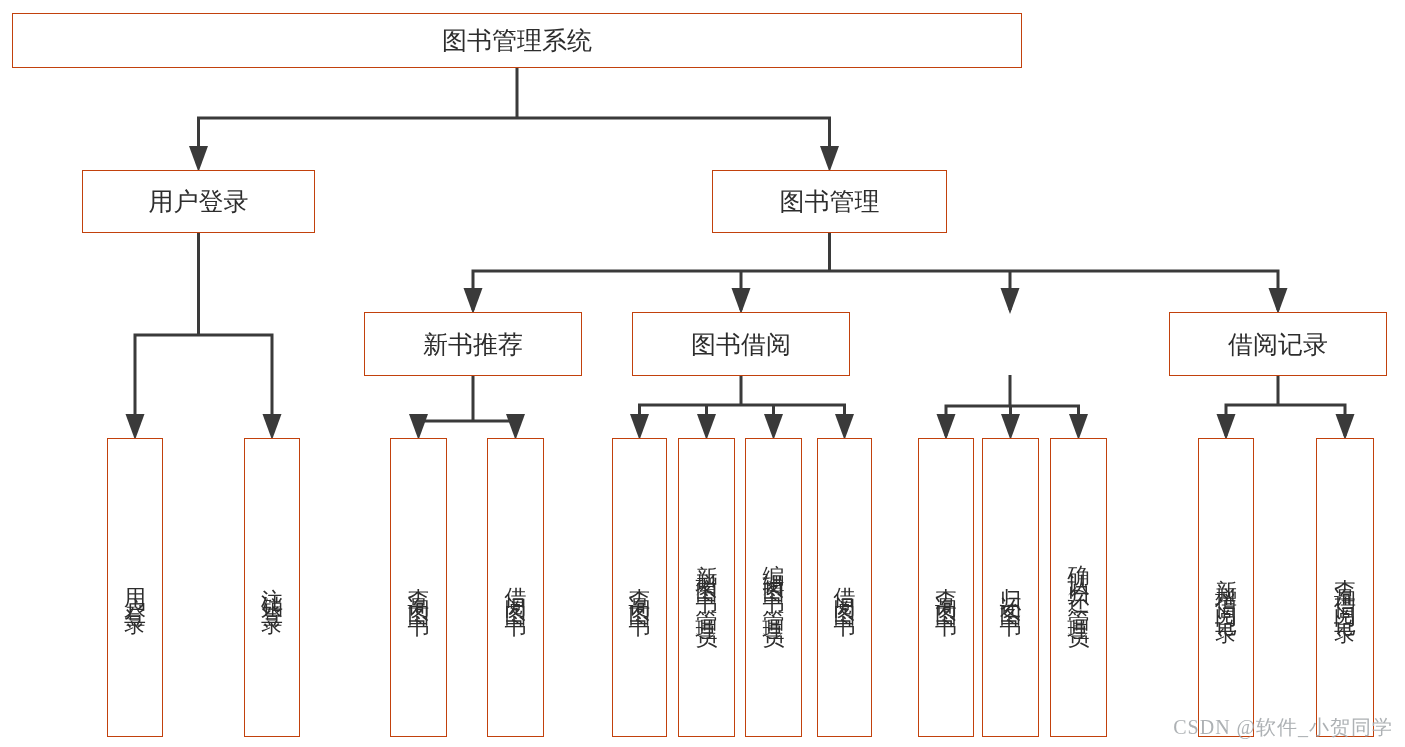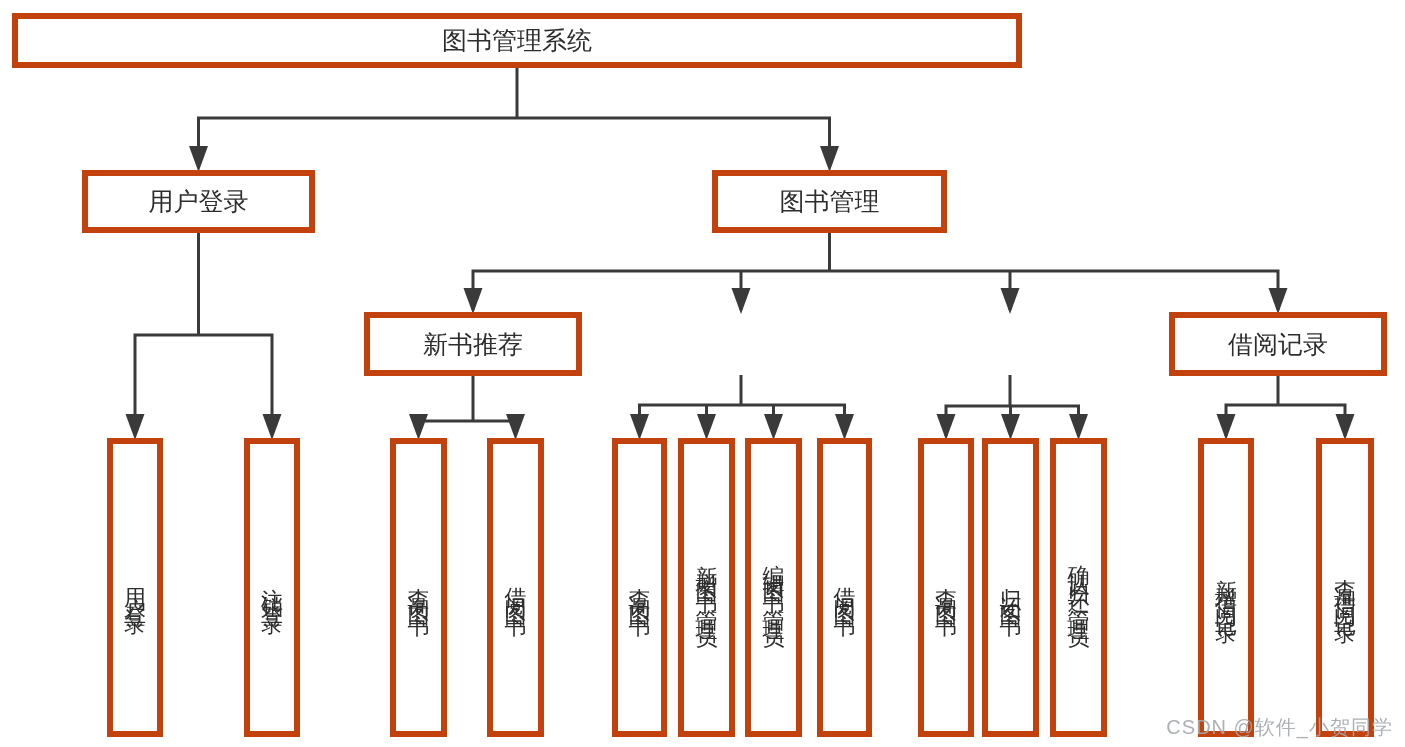--- a/index.html
+++ b/index.html
@@ -7,21 +7,21 @@
     position:relative;
     width:1405px; height:747px;
     background:#ffffff;
     font-family:"Liberation Sans", sans-serif;
     overflow:hidden;
   }
   .connectors { position:absolute; left:0; top:0; width:1405px; height:747px; }
   .node {
     position:absolute;
     box-sizing:border-box;
-    border:6px solid #c2410c;
+    border:1px solid #c2410c;
     background:#ffffff;
     display:flex;
     align-items:center;
     justify-content:center;
     color:#2d2d2d;
   }
   .node.h { font-size:25px; white-space:nowrap; }
   .node.v span {
     writing-mode:vertical-rl;
     text-orientation:mixed;
@@ -29,20 +29,21 @@
     letter-spacing:9px;
     line-height:1;
   }
   .watermark {
     position:absolute;
     right:12px; bottom:6px;
     font-size:20px;
     letter-spacing:1px;
     color:rgba(164,168,172,0.9);
     white-space:nowrap;
+    font-family:Liberation Serif, serif;
   }
 </style>
 </head>
 <body>
 
 <div class="canvas">
 
   <svg class="connectors" viewBox="0 0 1405 747" xmlns="http://www.w3.org/2000/svg">
     <g stroke="#3a3a3a" stroke-width="3" fill="none">
       <path d="M517 68 V118 M197 118 H831 M198.5 117 V168 M829.5 117 V168"></path>
@@ -83,20 +84,23 @@
   <div class="node h" style="left:82px;top:170px;width:233px;height:63px">
     <span>用户登录</span>
   </div>
   <div class="node h" style="left:364px;top:312px;width:218px;height:64px">
     <span>新书推荐</span>
   </div>
 
   <div class="node h" style="left:712px;top:170px;width:235px;height:63px">
     <span>图书管理</span>
   </div>
+  <div class="node h" style="left:632px;top:312px;width:218px;height:64px">
+    <span>图书借阅</span>
+  </div>
   <div class="node h" style="left:1169px;top:312px;width:218px;height:64px">
     <span>借阅记录</span>
   </div>
 
   <div class="node v" style="left:107px;top:438px;width:56px;height:299px">
     <span>用户登录</span>
   </div>
   <div class="node v" style="left:244px;top:438px;width:56px;height:299px">
     <span>注销登录</span>
   </div>

